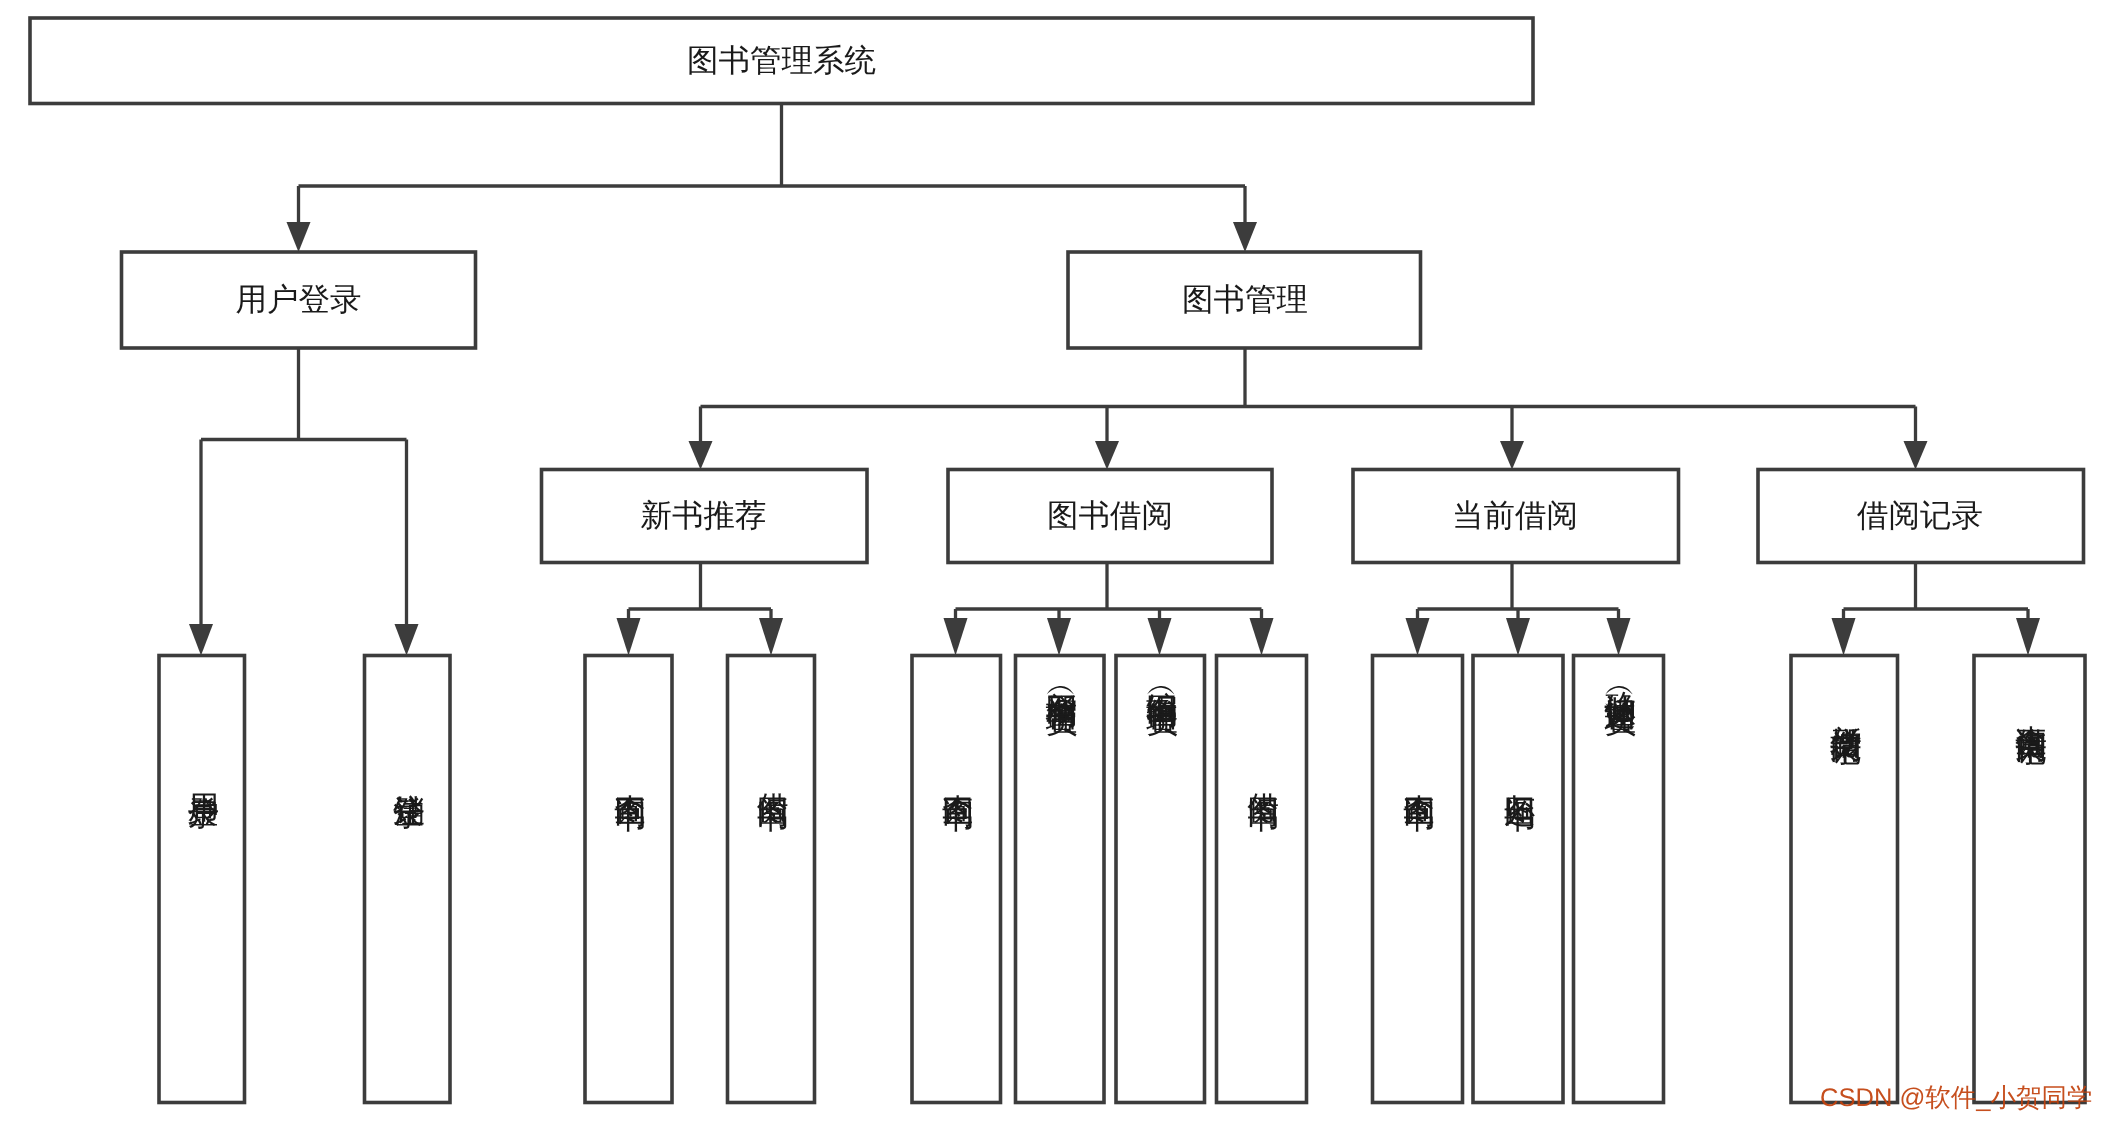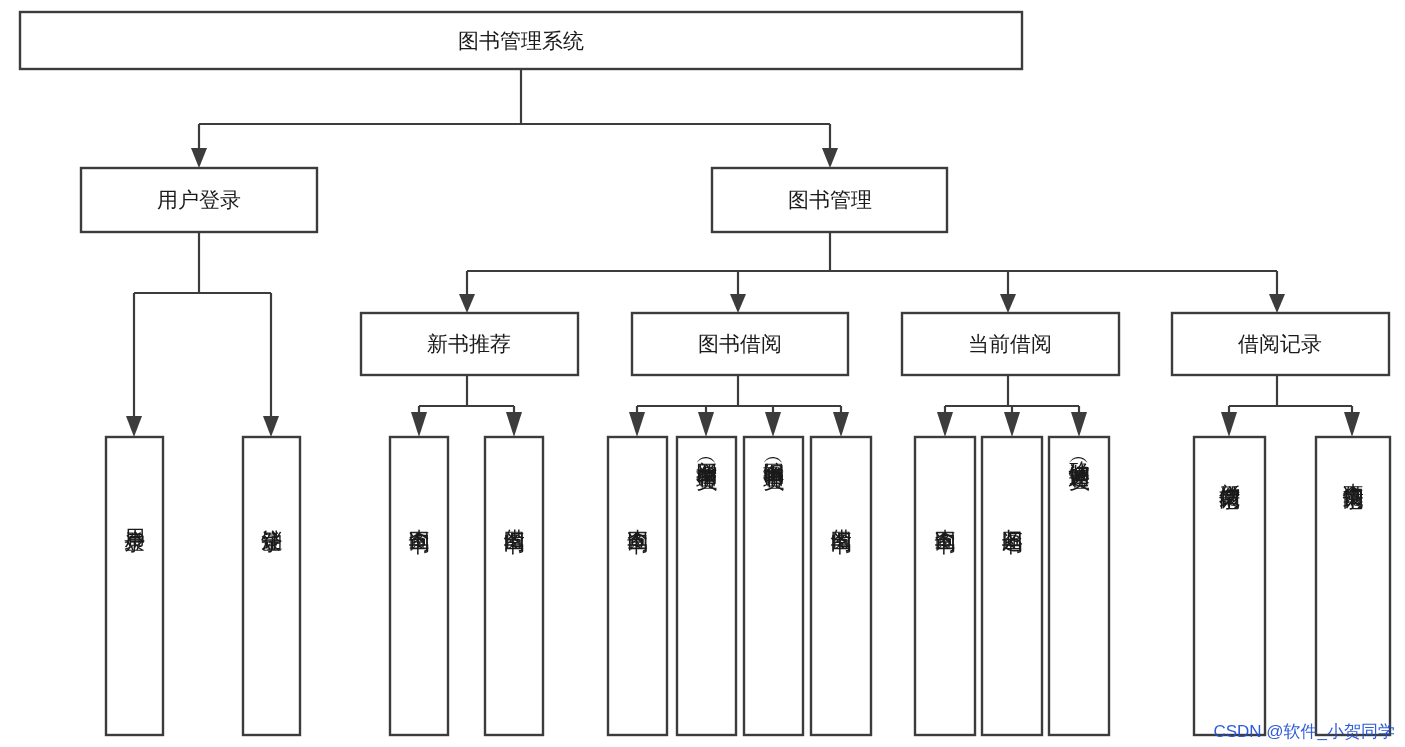--- a/index.html
+++ b/index.html
@@ -64,21 +64,21 @@
     letter-spacing: 1.5px;
     color: #1a1a1a;
     white-space: nowrap;
   }
   .watermark {
     position: absolute;
     right: 10px;
     bottom: 4px;
     font-family: "Liberation Sans", sans-serif;
     font-size: 17px;
-    color: #1d4ed8;
+    color: #c2410c;
     opacity: 0.92;
     white-space: nowrap;
   }
 </style>
 </head>
 <body>
 
 <div id="diagram-root">
 
   <svg id="flow-svg" viewBox="0 0 1405 747">

